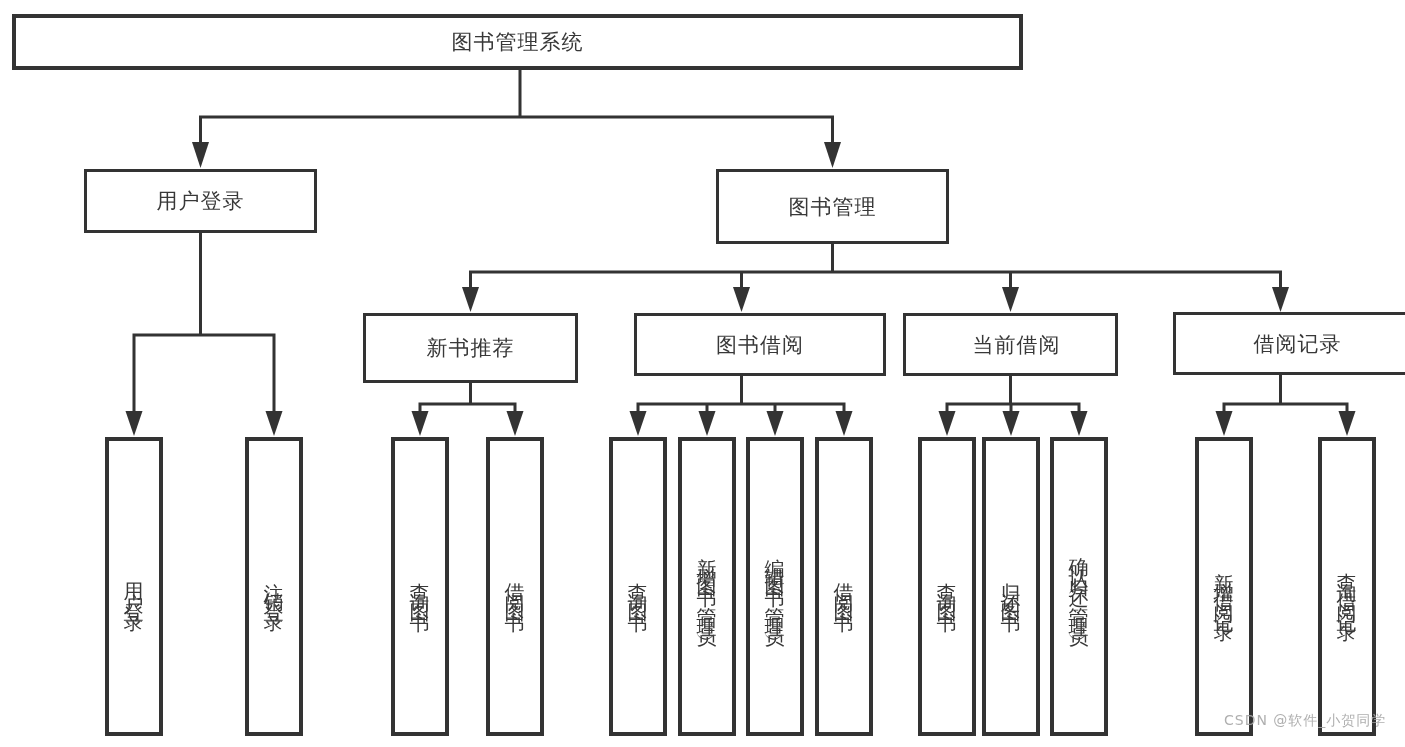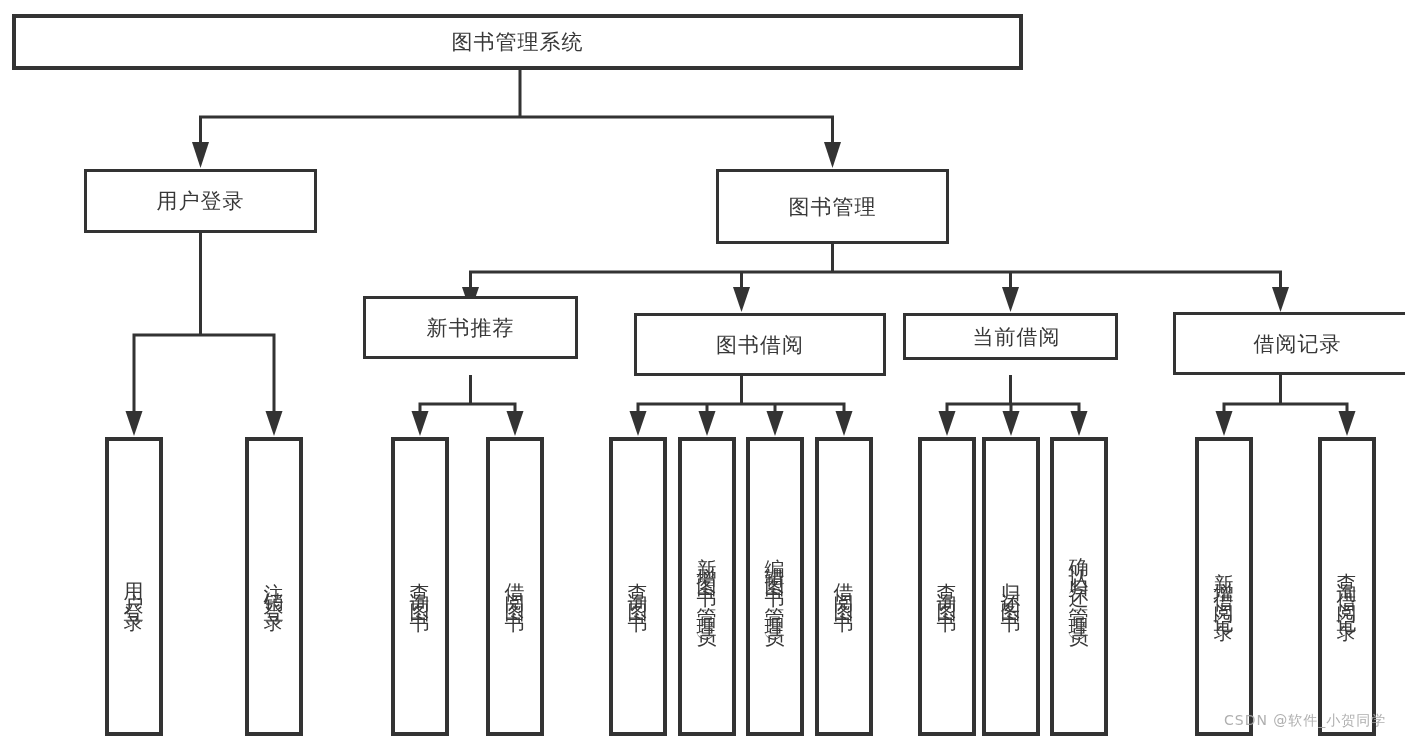--- a/index.html
+++ b/index.html
@@ -61,23 +61,23 @@
       <polygon points="1215.5,411 1232.5,411 1224,436"></polygon>
       <polygon points="1338.5,411 1355.5,411 1347,436"></polygon>
     </g>
   </svg>
 
   <div class="box h root" style="left:12px;top:14px;width:1011px;height:56px;">图书管理系统</div>
 
   <div class="box h" style="left:84px;top:169px;width:233px;height:64px;">用户登录</div>
   <div class="box h" style="left:716px;top:169px;width:233px;height:75px;">图书管理</div>
 
-  <div class="box h" style="left:363px;top:296px;width:215px;height:63px;">新书推荐</div>
+  <div class="box h" style="left:363px;top:313px;width:215px;height:70px;">新书推荐</div>
   <div class="box h" style="left:634px;top:313px;width:252px;height:63px;">图书借阅</div>
-  <div class="box h" style="left:903px;top:313px;width:215px;height:47px;padding-left:12px;">当前借阅</div>
+  <div class="box h" style="left:903px;top:313px;width:215px;height:63px;padding-left:12px;">当前借阅</div>
   <div class="box h" style="left:1173px;top:312px;width:249px;height:63px;">借阅记录</div>
 
   <div class="box v" style="left:105px;top:437px;width:58px;height:299px;">用户登录</div>
   <div class="box v" style="left:245px;top:437px;width:58px;height:299px;">注销登录</div>
 
   <div class="box v" style="left:391px;top:437px;width:58px;height:299px;">查询图书</div>
   <div class="box v" style="left:486px;top:437px;width:58px;height:299px;">借阅图书</div>
 
   <div class="box v" style="left:609px;top:437px;width:58px;height:299px;">查询图书</div>
   <div class="box v" style="left:678px;top:437px;width:58px;height:299px;">新增图书（管理员）</div>

